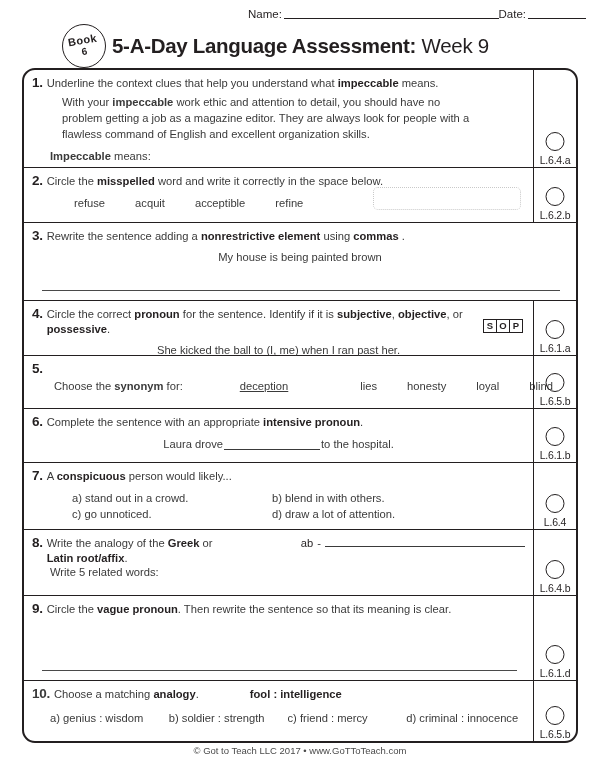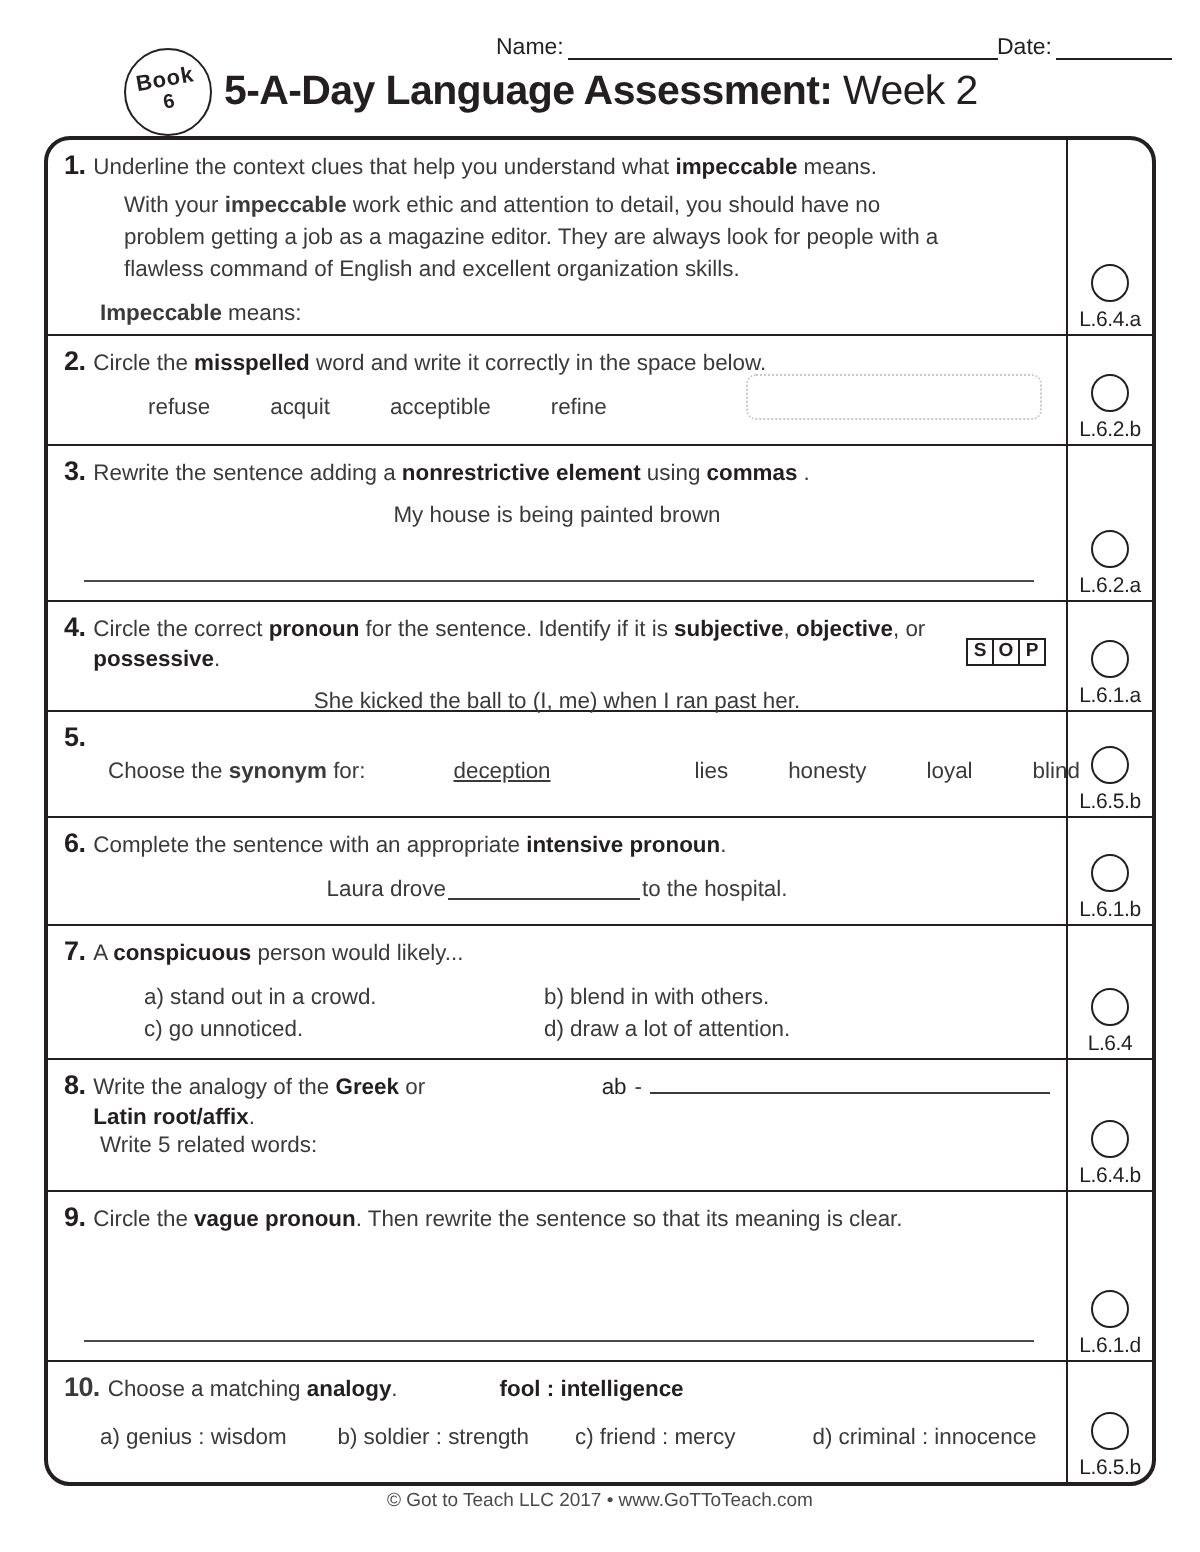--- a/index.html
+++ b/index.html
@@ -40,25 +40,24 @@
     left: 112px; top: 34px;
     font-size: 20.5px;
     letter-spacing: -0.3px;
     white-space: nowrap;
   }
   .title .strong { font-weight: bold; }
   .title .light { font-weight: normal; }
 
   .namedate {
     position: absolute;
-    left: 248px; top: 18px;
+    left: 248px; top: 8px;
     width: 338px;
     font-size: 11.5px;
     display: flex;
-    align-items: flex-end;
     white-space: nowrap;
   }
   .namedate .lbl { padding-right: 2px; }
   .namedate .rule-name {
     flex: 1 1 auto;
     border-bottom: 1.3px solid #231f20;
     height: 11px;
   }
   .namedate .rule-date {
     flex: 0 0 58px;
@@ -193,21 +192,21 @@
 
   .syn-row {
     display: flex;
     align-items: flex-end;
     margin-top: 4px;
     margin-left: 22px;
     font-size: 11.2px;
     color: #3a3a3a;
   }
   .syn-label { white-space: nowrap; }
-  .syn-word { text-decoration: underline; margin-left: 4px; padding-left: 40px; }
+  .syn-word { text-decoration: underline; margin-left: 17px; padding-left: 40px; }
   .syn-opts { display: flex; margin-left: 72px; }
   .syn-opts span { margin-right: 30px; white-space: nowrap; }
 
   .fill-sentence {
     text-align: center;
     font-size: 11.2px;
     color: #3a3a3a;
     margin-top: 8px;
   }
   .blankline {
@@ -286,21 +285,21 @@
 
   <div class="book-badge">
     <div class="book-badge-inner">
       <span class="bk">Book</span>
       <span class="num">6</span>
     </div>
   </div>
 
   <div class="title">
     <span class="strong">5-A-Day Language Assessment:</span>
-    <span class="light">Week 2</span>
+    <span class="light">Week 9</span>
   </div>
 
   <div class="namedate">
     <span class="lbl">Name:</span>
     <span class="rule-name"></span>
     <span class="lbl">Date:</span>
     <span class="rule-date"></span>
   </div>
 </div>
 
@@ -343,24 +342,20 @@
     </div>
 
     <div class="row" style="flex:0 0 78px;">
       <div class="qbody">
         <div class="qline">
           <span class="qnum">3.</span>
           <span class="qtext"><span>Rewrite the sentence adding a </span><b>nonrestrictive element</b><span> using </span><b>commas</b><span> .</span></span>
         </div>
         <div class="centerline">My house is being painted brown</div>
         <div class="writeline"></div>
-      </div>
-      <div class="std">
-        <div class="bubble"></div>
-        <div class="code">L.6.2.a</div>
       </div>
     </div>
 
     <div class="row" style="flex:0 0 55px;">
       <div class="qbody">
         <div class="qline">
           <span class="qnum">4.</span>
           <span class="qtext"><span>Circle the correct </span><b>pronoun</b><span> for the sentence.  Identify if it is </span><b>subjective</b><span>, </span><b>objective</b><span>, or </span><b>possessive</b><span>.</span></span>
         </div>
         <div class="sop">

